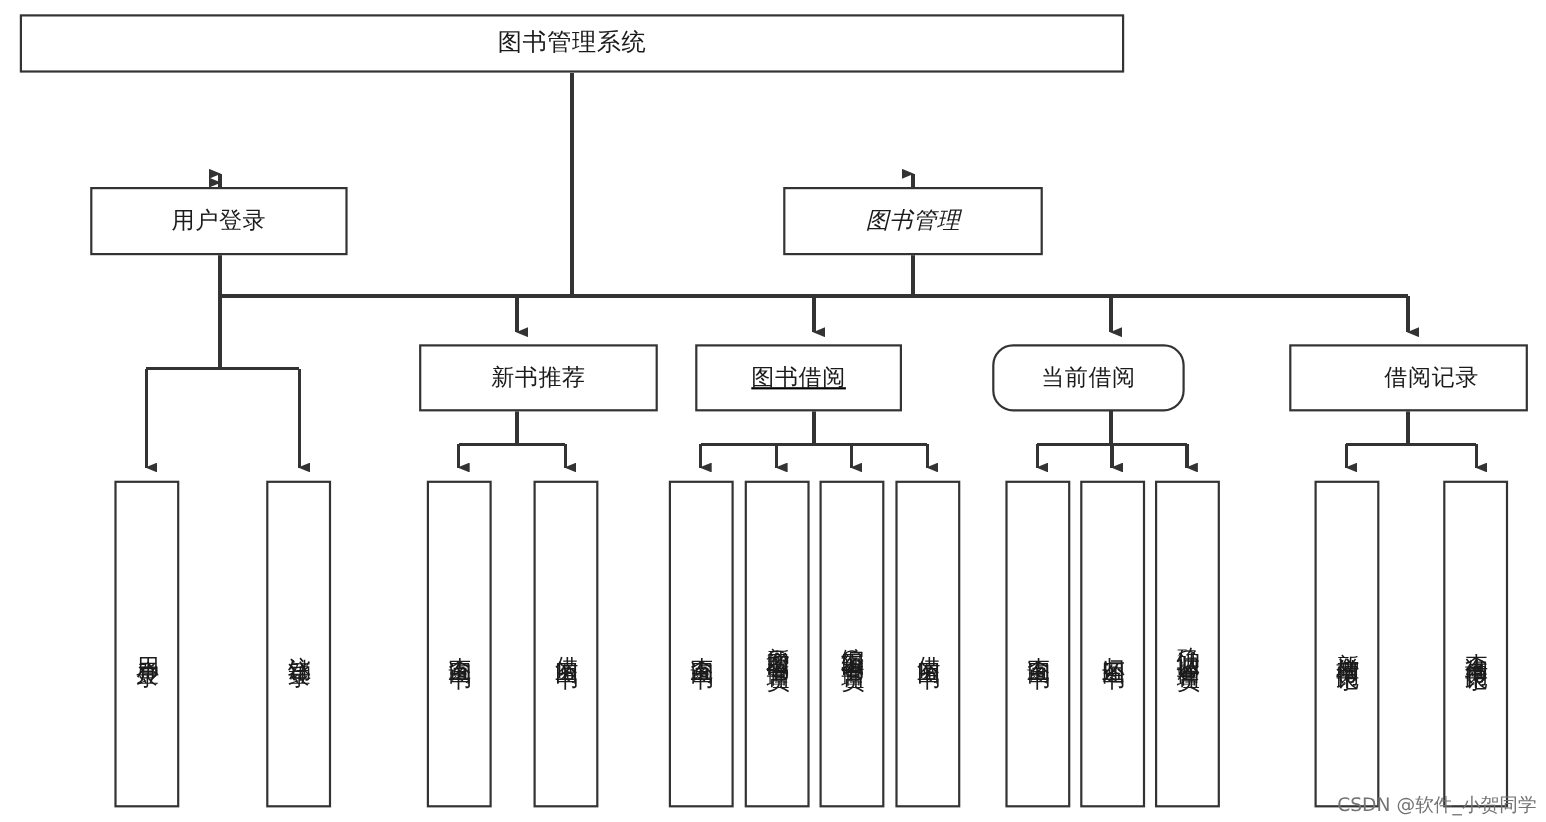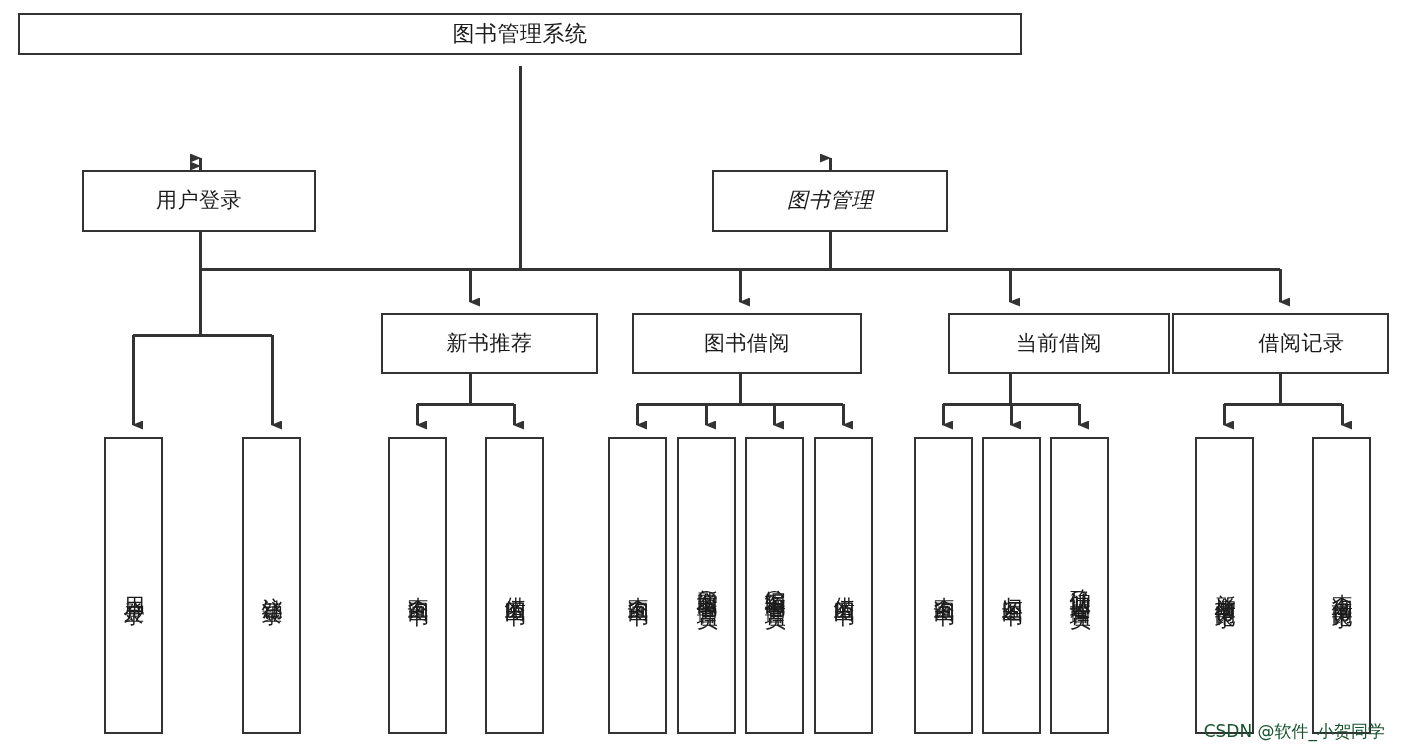--- a/index.html
+++ b/index.html
@@ -50,24 +50,24 @@
     text-orientation: upright;
     font-size: 21px;
     letter-spacing: 3px;
     white-space: nowrap;
   }
   .node.root .node-label {
     font-size: 22px;
   }
   #watermark {
     position: absolute;
-    right: 20px;
+    right: 8px;
     bottom: 4px;
     font-size: 17px;
-    color: #14532d;
+    color: #737373;
     z-index: 5;
     white-space: nowrap;
     font-family: "DejaVu Sans", "Liberation Sans", sans-serif;
   }
 </style>
 </head>
 <body>
 
 <div id="diagram-root">
 
@@ -117,38 +117,38 @@
       <path d="M1011,404 L1011,425" marker-end="url(#arrowhead)"></path>
       <path d="M1079,404 L1079,425" marker-end="url(#arrowhead)"></path>
 
       <path d="M1280,374 L1280,404"></path>
       <path d="M1224,404 L1342,404"></path>
       <path d="M1224,404 L1224,425" marker-end="url(#arrowhead)"></path>
       <path d="M1342,404 L1342,425" marker-end="url(#arrowhead)"></path>
     </g>
   </svg>
 
-  <div class="node horizontal root" style="left:18px; top:13px; width:1004px; height:42px;">
+  <div class="node horizontal root" style="left:18px; top:13px; width:1004px; height:53px;">
     <span class="node-label">图书管理系统</span>
   </div>
 
   <div class="node horizontal" style="left:82px; top:170px; width:234px; height:62px;">
     <span class="node-label">用户登录</span>
   </div>
   <div class="node horizontal" style="left:712px; top:170px; width:236px; height:62px;font-style:italic;">
     <span class="node-label">图书管理</span>
   </div>
 
   <div class="node horizontal" style="left:361px; top:313px; width:217px; height:61px;margin-left:20px;">
     <span class="node-label">新书推荐</span>
   </div>
-  <div class="node horizontal" style="left:632px; top:313px; width:230px; height:61px;">
+  <div class="node horizontal" style="left:632px; top:313px; width:188px; height:61px;text-decoration:underline;">
     <span class="node-label">图书借阅</span>
   </div>
-  <div class="node horizontal" style="left:948px; top:313px; width:222px; height:61px;">
+  <div class="node horizontal" style="left:902px; top:313px; width:175px; height:61px;border-radius:19px;">
     <span class="node-label">当前借阅</span>
   </div>
   <div class="node horizontal" style="left:1172px; top:313px; width:217px; height:61px;padding-left:42px;">
     <span class="node-label">借阅记录</span>
   </div>
 
   <div class="node vertical" style="left:104px; top:437px; width:59px; height:297px;">
     <span class="node-label">用户登录</span>
   </div>
   <div class="node vertical" style="left:242px; top:437px; width:59px; height:297px;">

